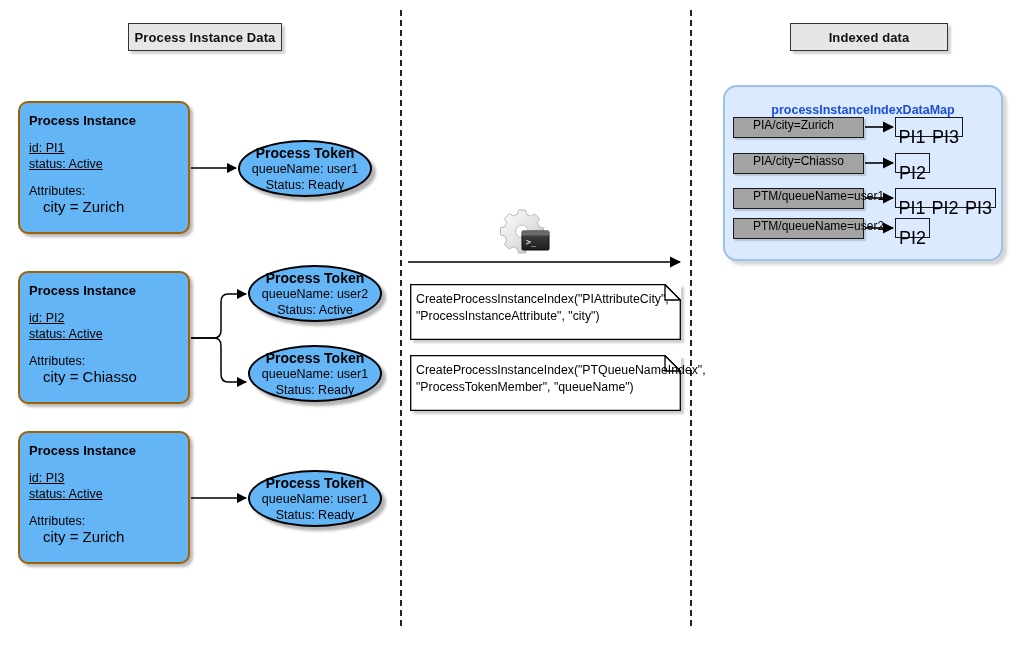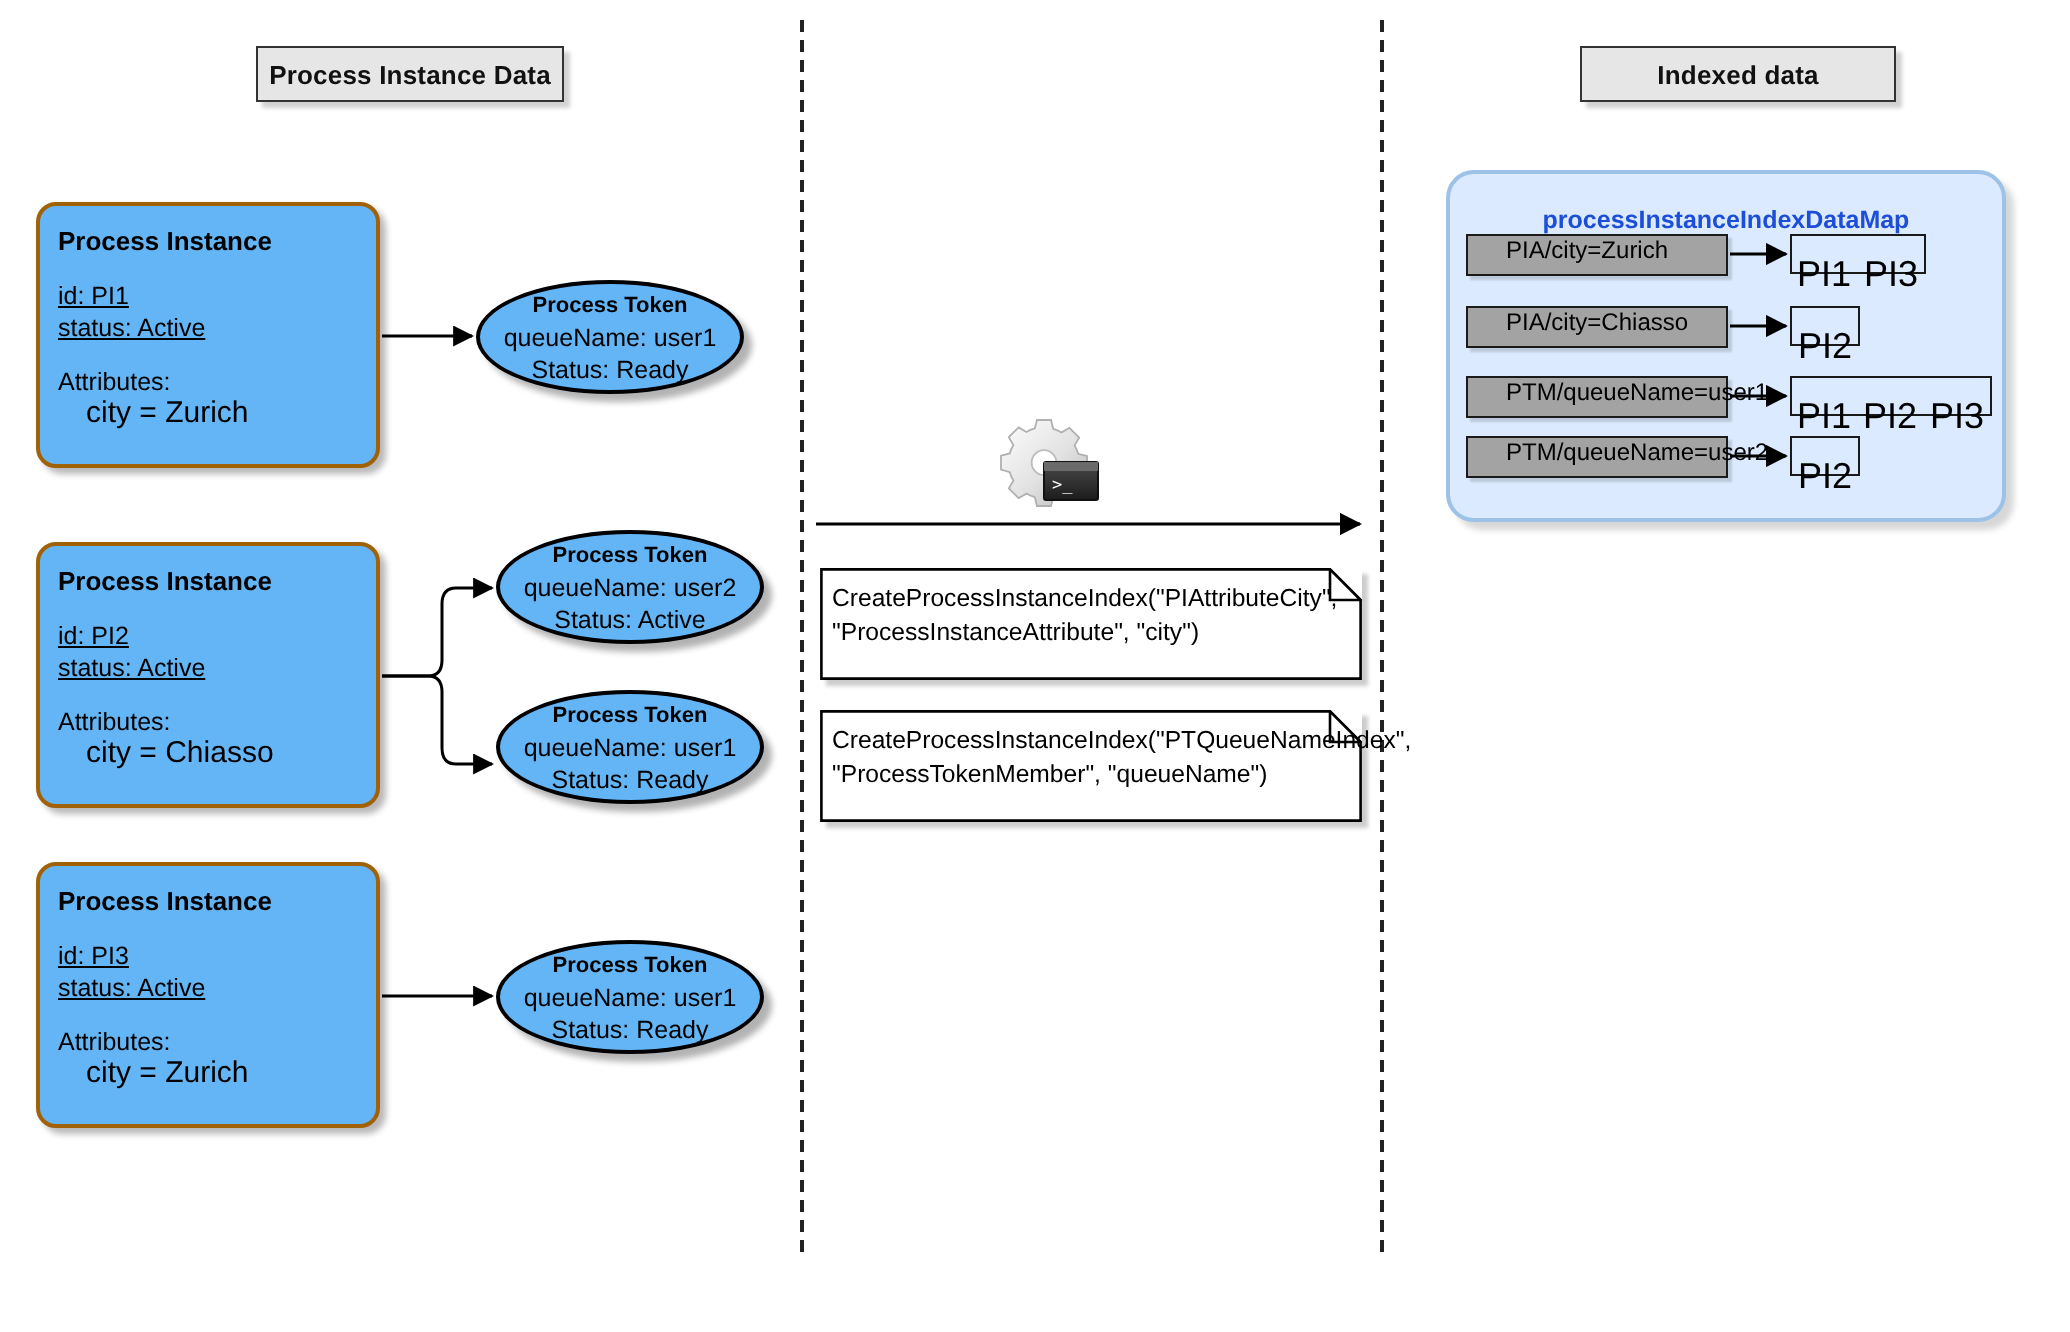--- a/index.html
+++ b/index.html
@@ -76,21 +76,21 @@
     box-shadow: 4px 4px 3px rgba(0,0,0,0.30);
     box-sizing: border-box;
     display: flex;
     flex-direction: column;
     align-items: center;
     justify-content: center;
     color: #000000;
     text-align: center;
   }
   .token-title {
-    font-size: 11px;
+    font-size: 14px;
     font-weight: bold;
     line-height: 16px;
   }
   .token-line {
     font-size: 12.5px;
     line-height: 16px;
   }
 
   
   .note {

